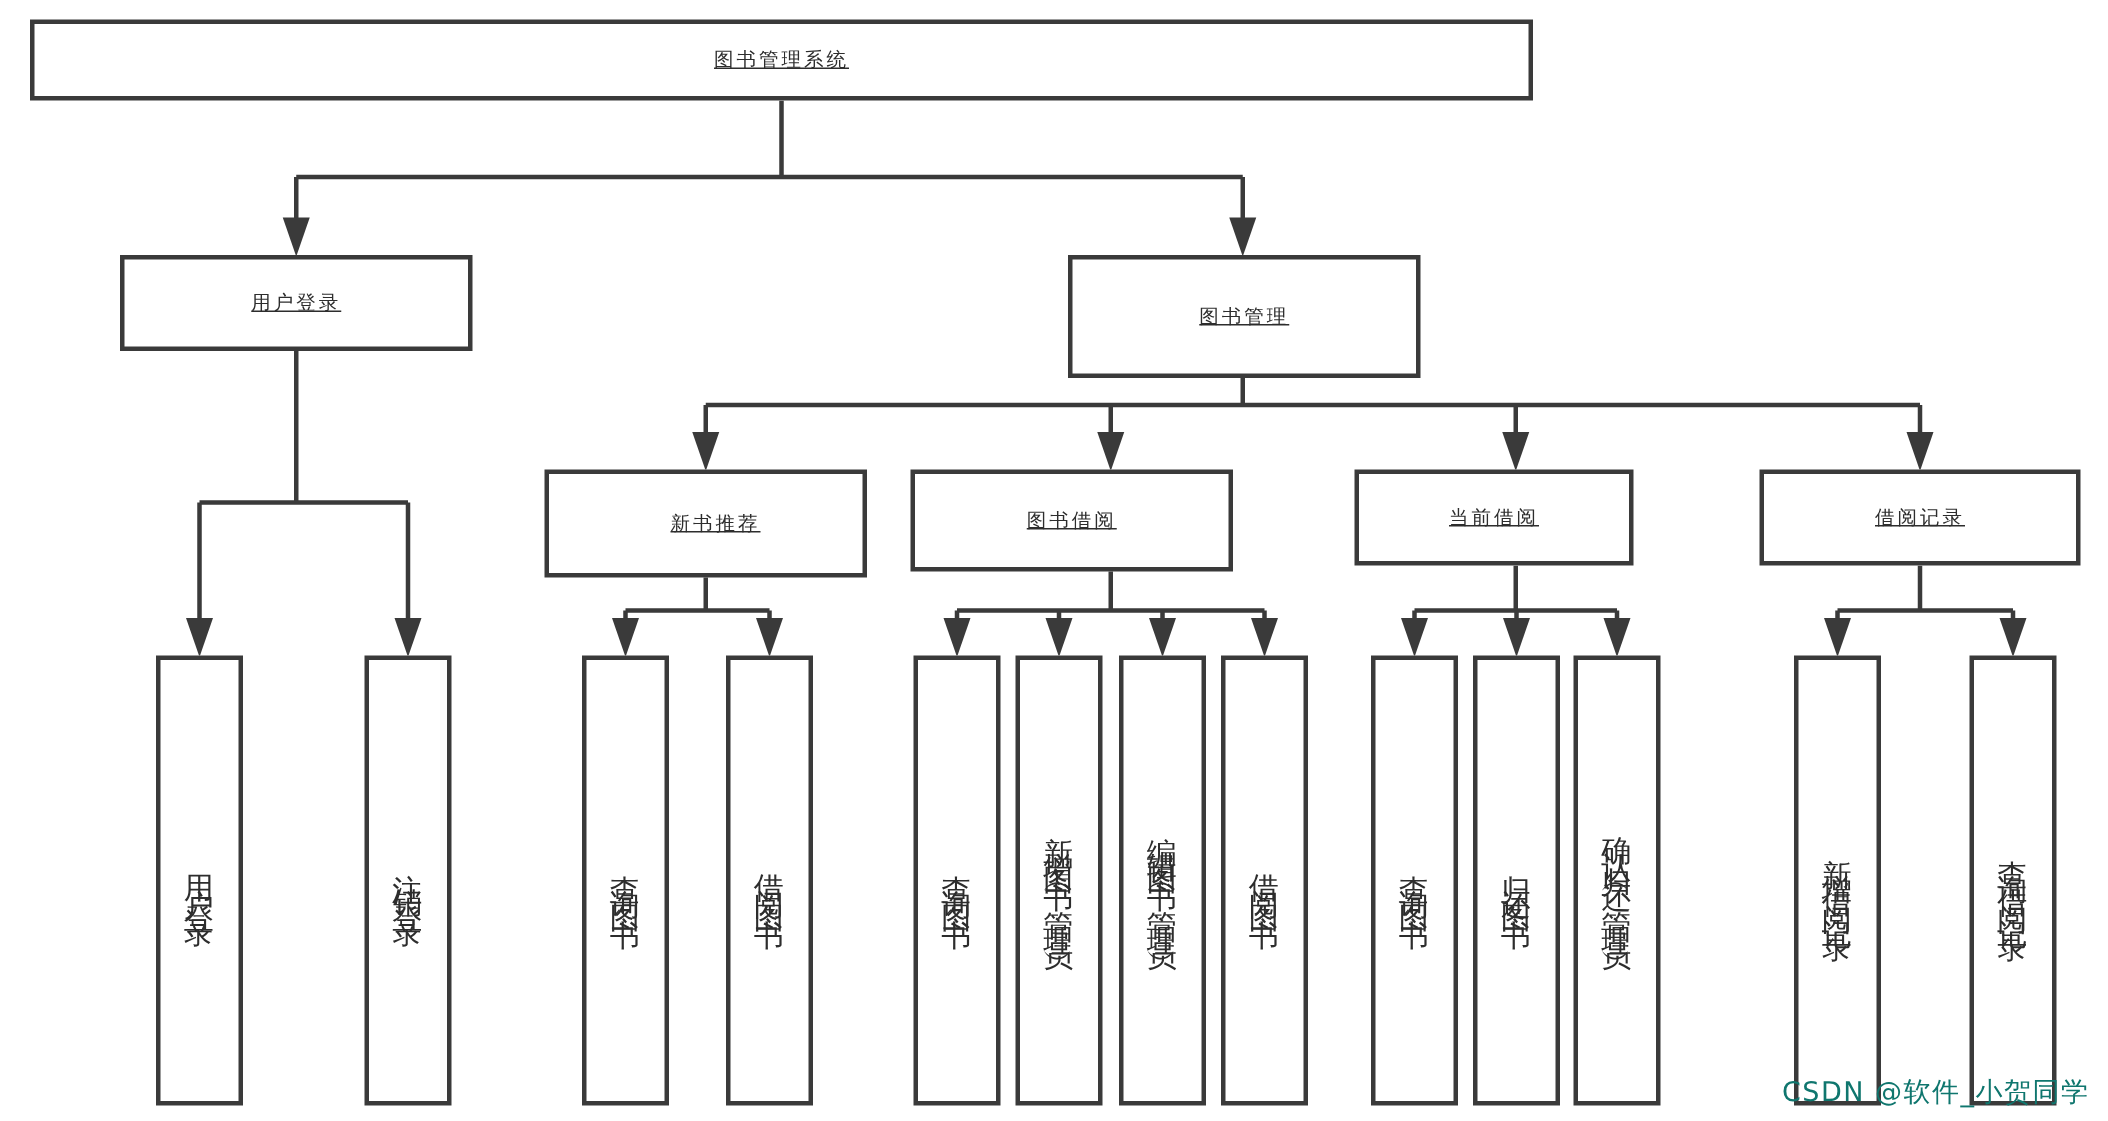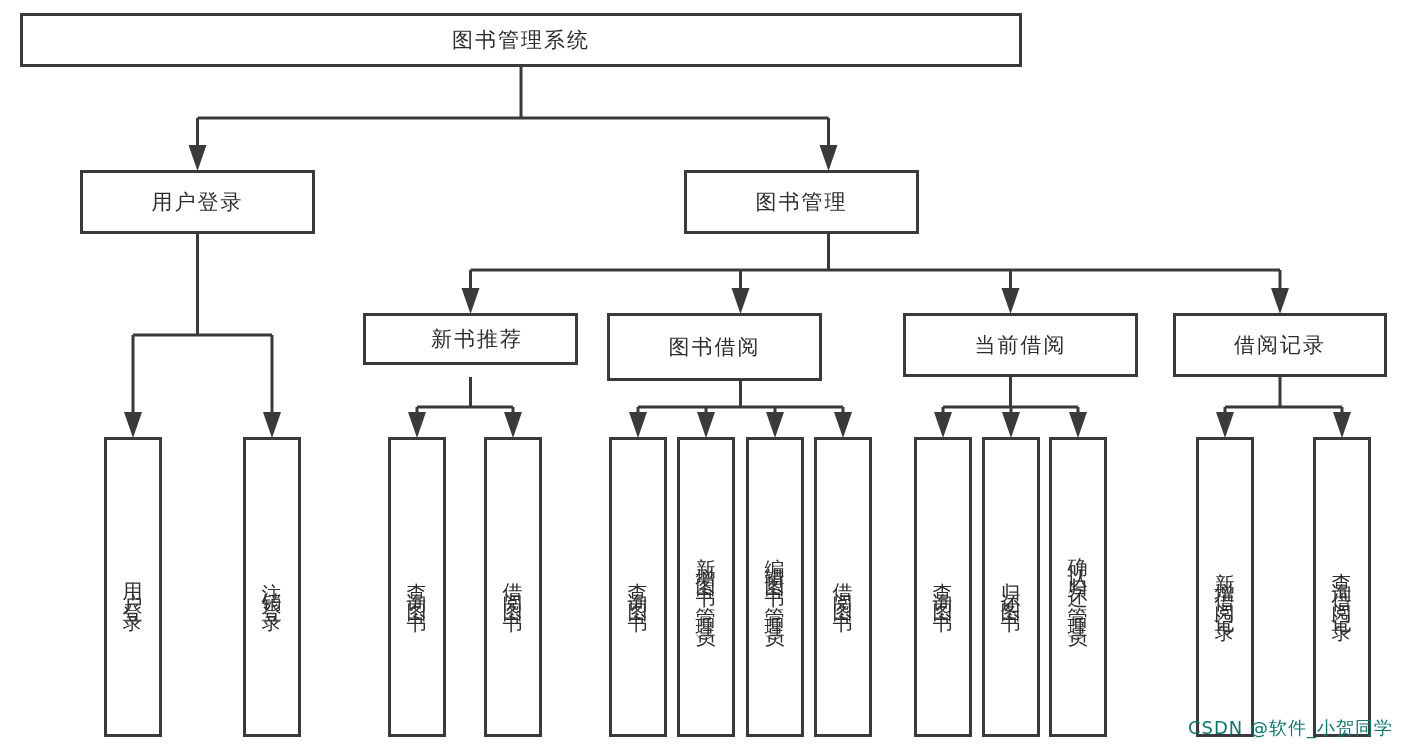--- a/index.html
+++ b/index.html
@@ -13,21 +13,21 @@
   .edges{position:absolute;left:0;top:0;width:1405px;height:747px;z-index:0;}
   .node{
     position:absolute;
     box-sizing:border-box;
     background:#ffffff;
     border:3px solid #3a3a3a;
     display:flex;align-items:center;justify-content:center;
     color:#2d2d2d;
     z-index:1;
   }
-  .node.h{font-size:21px;letter-spacing:2px;white-space:nowrap;}
+  .node.h{font-size:13px;letter-spacing:2px;white-space:nowrap;text-decoration:underline;}
   .node.v{font-size:20px;}
   .node.v .lbl{
     writing-mode:vertical-rl;
     text-orientation:mixed;
     letter-spacing:10px;
     line-height:1.1;
     white-space:nowrap;
   }
   .watermark{
     position:absolute;
@@ -65,36 +65,36 @@
       <polygon points="1216,412 1234,412 1225,438" fill="#3a3a3a"></polygon>
       <polygon points="1333,412 1351,412 1342,438" fill="#3a3a3a"></polygon>
     </svg>
   <div class="watermark">CSDN @软件_小贺同学</div>
 <div class="node h" style="left: 20px; top: 13px; width: 1002px; height: 54px;">
       <span class="lbl">图书管理系统</span>
     </div>
     <div class="node h" style="left: 80px; top: 170px; width: 235px; height: 64px;">
       <span class="lbl">用户登录</span>
     </div>
-    <div class="node h" style="left: 684px; top: 170px; width: 235px; height: 64px;">
+    <div class="node h" style="left: 712px; top: 170px; width: 235px; height: 82px;">
       <span class="lbl">图书管理</span>
     </div>
     <div class="node v" style="left: 104px; top: 437px; width: 58px; height: 300px;">
       <span class="lbl">用户登录</span>
     </div>
     <div class="node v" style="left: 243px; top: 437px; width: 58px; height: 300px;">
       <span class="lbl">注销登录</span>
     </div>
-    <div class="node h" style="left: 363px; top: 313px; width: 215px; height: 52px; padding-left: 13px;">
+    <div class="node h" style="left: 363px; top: 313px; width: 215px; height: 72px; padding-left: 13px;">
       <span class="lbl">新书推荐</span>
     </div>
     <div class="node h" style="left: 607px; top: 313px; width: 215px; height: 68px;">
       <span class="lbl">图书借阅</span>
     </div>
-    <div class="node h" style="left: 903px; top: 313px; width: 235px; height: 64px;">
+    <div class="node h" style="left: 903px; top: 313px; width: 186px; height: 64px;">
       <span class="lbl">当前借阅</span>
     </div>
     <div class="node h" style="left: 1173px; top: 313px; width: 214px; height: 64px; justify-content: center;">
       <span class="lbl">借阅记录</span>
     </div>
     <div class="node v" style="left: 388px; top: 437px; width: 58px; height: 300px;">
       <span class="lbl">查询图书</span>
     </div>
     <div class="node v" style="left: 484px; top: 437px; width: 58px; height: 300px;">
       <span class="lbl">借阅图书</span>

